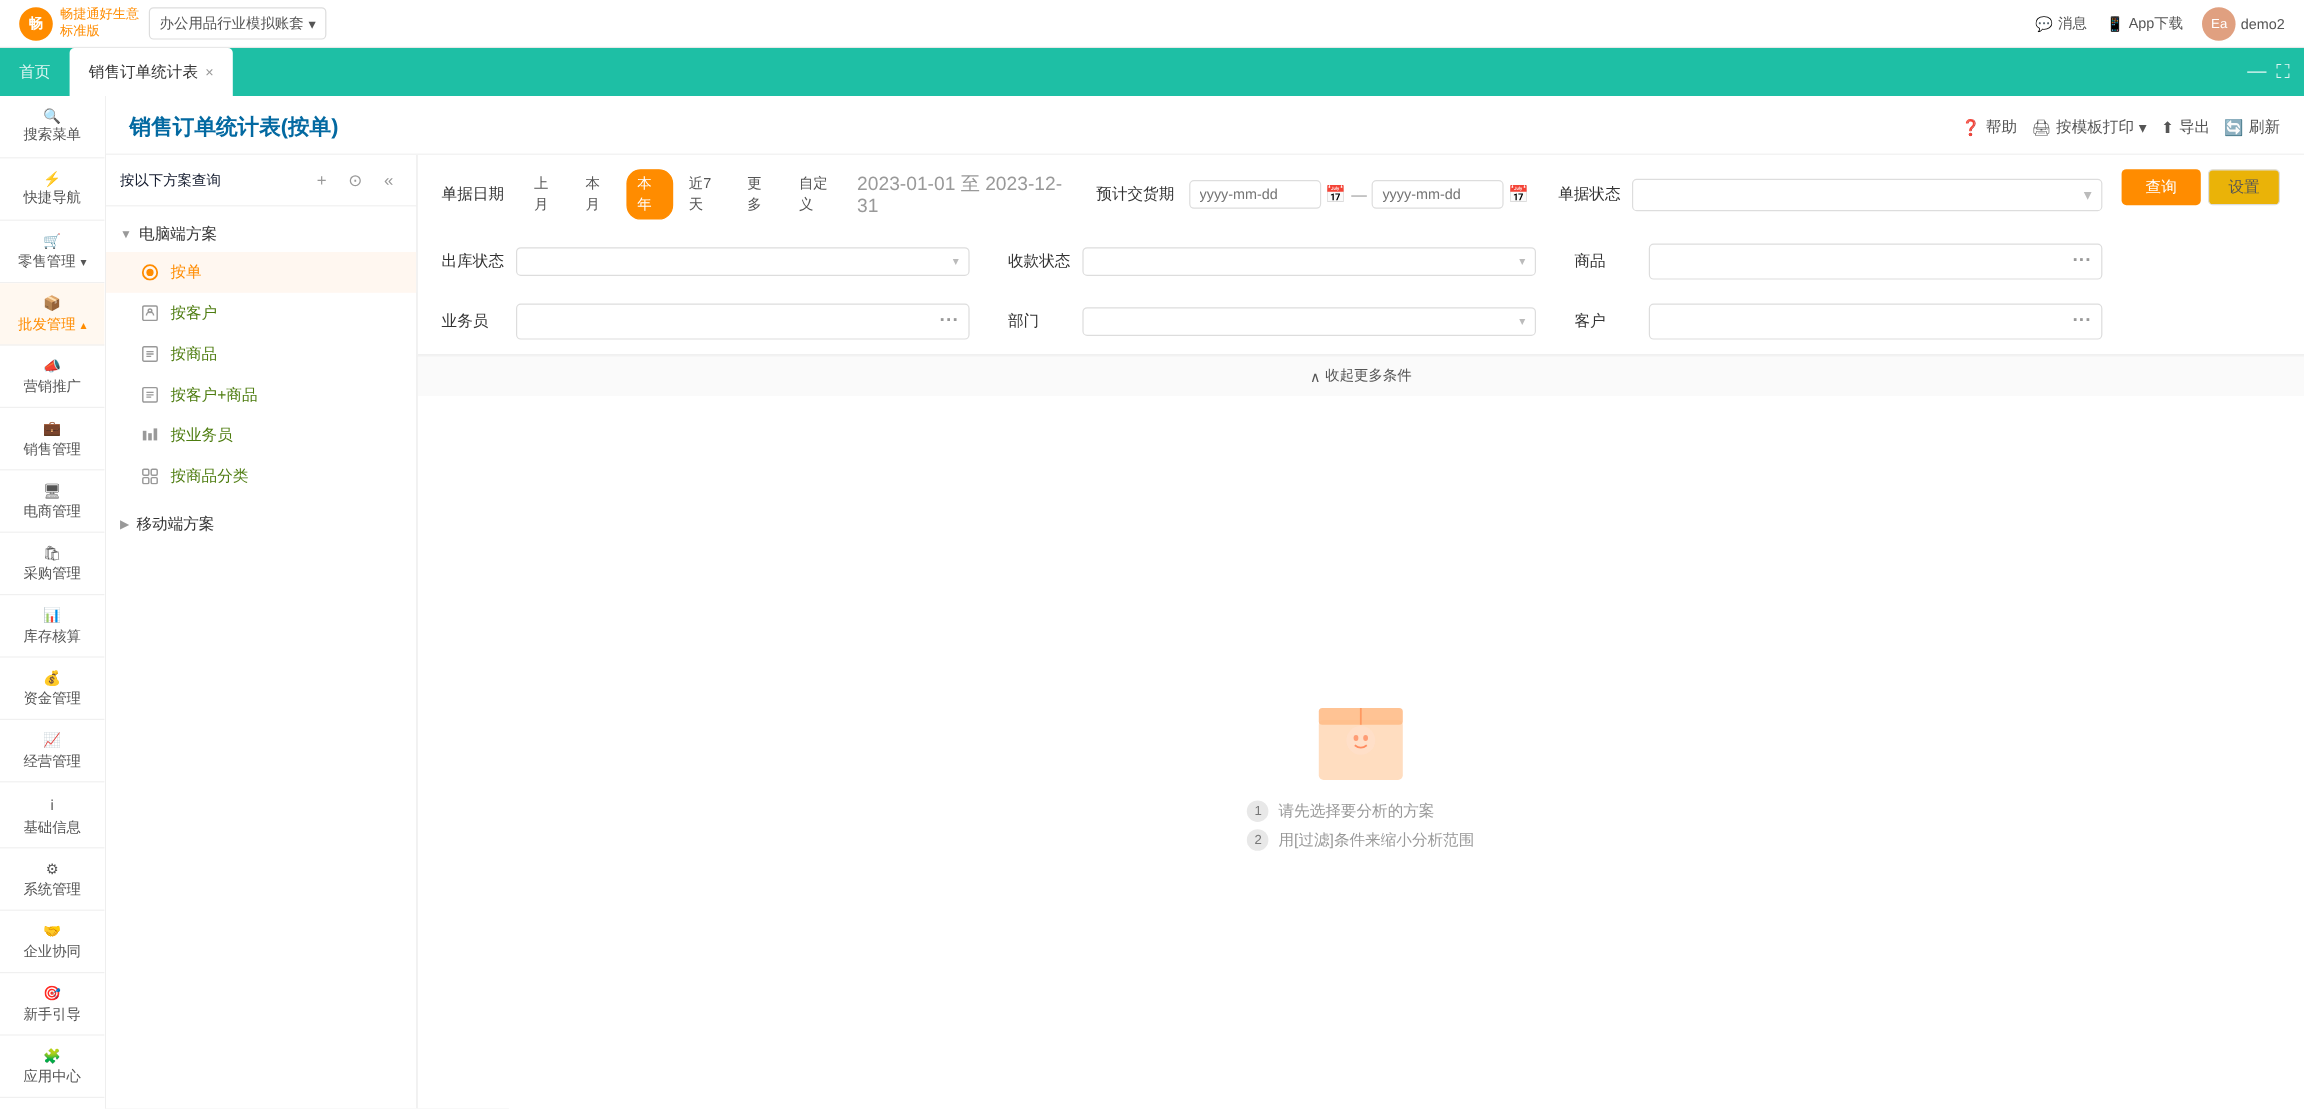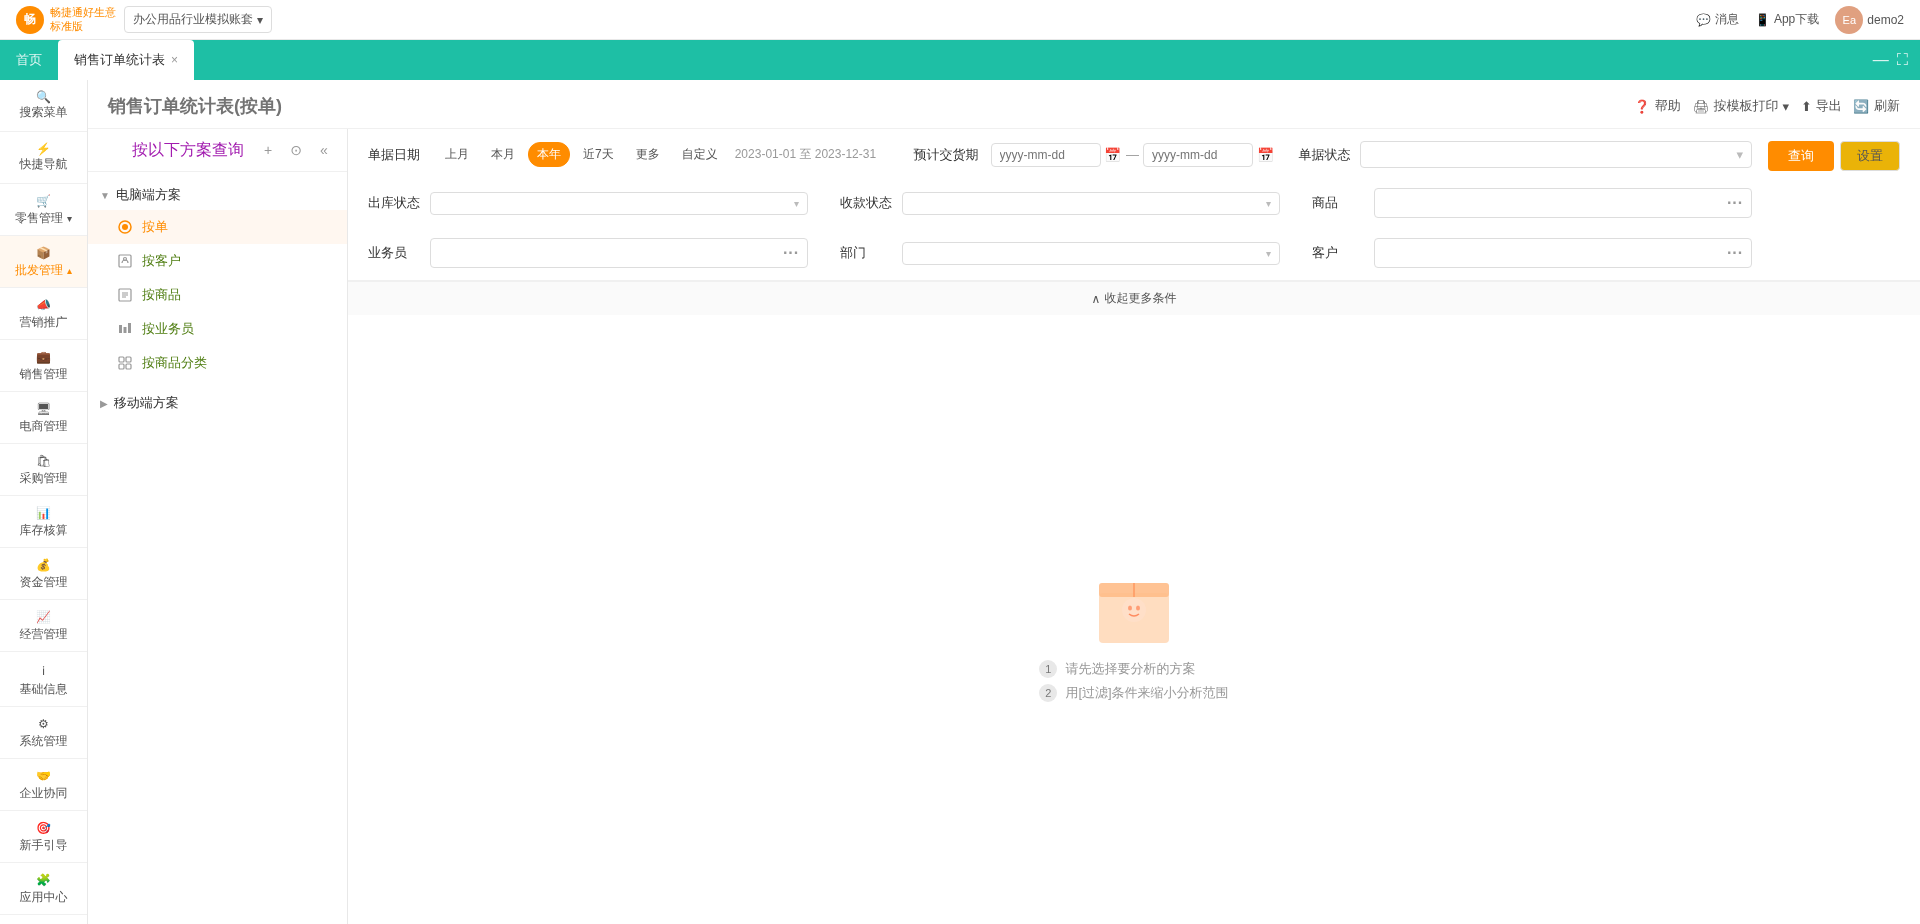--- a/index.html
+++ b/index.html
@@ -32,31 +32,31 @@
     .search-menu { font-size: 12px; color: #555; padding: 10px 8px; text-align: center; cursor: pointer; border-bottom: 1px solid #f0f0f0; }
     .quick-nav { font-size: 12px; color: #555; padding: 10px 8px; text-align: center; cursor: pointer; border-bottom: 1px solid #f0f0f0; }
     .sidebar-section { padding: 10px 4px 8px; display: flex; flex-direction: column; align-items: center; cursor: pointer; color: #555; font-size: 12px; gap: 2px; border-bottom: 1px solid #f0f0f0; }
     .sidebar-arrow-inline { margin-left: 2px; font-size: 10px; }
 
     
     .content-area { flex: 1; display: flex; flex-direction: column; overflow: hidden; }
 
     
     .page-header { padding: 14px 20px 10px; display: flex; align-items: center; justify-content: space-between; background: #fff; border-bottom: 1px solid #f0f0f0; flex-shrink: 0; }
-    .page-title { font-size: 18px; font-weight: 600; color: #737373; }
+    .page-title { font-size: 18px; font-weight: 600; color: #0369a1; }
     .page-actions { display: flex; align-items: center; gap: 12px; }
     .page-action-item { display: flex; align-items: center; gap: 4px; cursor: pointer; color: #555; font-size: 13px; }
 
     
     .body-area { display: flex; flex: 1; overflow: hidden; }
 
     
     .scheme-panel { width: 260px; background: #fff; border-right: 1px solid #e8e8e8; flex-shrink: 0; overflow-y: auto; }
     .scheme-header { display: flex; align-items: center; padding: 10px 12px; gap: 6px; border-bottom: 1px solid #f0f0f0; }
-    .scheme-title { font-size: 16px; color: #a21caf; flex: 1; margin-left: 32px; }
+    .scheme-title { font-size: 12px; color: #0f172a; flex: 1; }
     .scheme-icon-btn { width: 22px; height: 22px; border-radius: 50%; display: flex; align-items: center; justify-content: center; cursor: pointer; color: #999; font-size: 14px; }
     .scheme-section { padding: 8px 0; }
     .scheme-section-header { display: flex; align-items: center; padding: 6px 12px; gap: 6px; cursor: pointer; }
     .scheme-section-arrow { font-size: 10px; color: #999; }
     .scheme-section-title { font-size: 13px; color: #333; }
     .scheme-item { display: flex; align-items: center; padding: 8px 16px 8px 28px; cursor: pointer; gap: 8px; color: #4d7c0f; font-size: 13px; }
     .scheme-item.active { background: #fff7f0; color: #ff8c00; }
     .scheme-item-icon { width: 18px; height: 18px; display: flex; align-items: center; justify-content: center; }
     .scheme-item-icon svg { width: 14px; height: 14px; }
 
@@ -297,20 +297,29 @@
           <div class="scheme-item">
             <span class="scheme-item-icon">
               <svg viewBox="0 0 14 14" fill="none" xmlns="http://www.w3.org/2000/svg">
                 <rect x="1" y="1" width="12" height="12" rx="1" stroke="#999" stroke-width="1.2"></rect>
                 <path d="M4 7h6M4 5h6M4 9h4" stroke="#999" stroke-width="1.1"></path>
               </svg>
             </span>
             <span>按商品</span>
           </div>
 
+          <div class="scheme-item">
+            <span class="scheme-item-icon">
+              <svg viewBox="0 0 14 14" fill="none" xmlns="http://www.w3.org/2000/svg">
+                <rect x="1" y="1" width="12" height="12" rx="1" stroke="#999" stroke-width="1.2"></rect>
+                <path d="M4 5h6M4 7h6M4 9h4" stroke="#999" stroke-width="1.1"></path>
+              </svg>
+            </span>
+            <span>按客户+商品</span>
+          </div>
 
           <div class="scheme-item">
             <span class="scheme-item-icon">
               <svg viewBox="0 0 14 14" fill="none" xmlns="http://www.w3.org/2000/svg">
                 <rect x="1" y="3" width="3" height="8" fill="#999"></rect>
                 <rect x="5.5" y="5" width="3" height="6" fill="#999"></rect>
                 <rect x="10" y="1" width="3" height="10" fill="#999"></rect>
               </svg>
             </span>
             <span>按业务员</span>
@@ -345,21 +354,21 @@
                 <span class="filter-label">单据日期</span>
                 <div class="filter-date-group">
                   <div class="date-shortcuts">
                     <span class="date-btn">上月</span>
                     <span class="date-btn">本月</span>
                     <span class="date-btn active">本年</span>
                     <span class="date-btn">近7天</span>
                     <span class="date-btn">更多</span>
                     <span class="date-btn">自定义</span>
                   </div>
-                  <span style="font-size:12px;color:#999;margin-left:4px;">2023-01-01 至 2023-12-31</span>
+                  <span style="font-size:16px;color:#999;margin-left:4px;">2023-01-01 至 2023-12-31</span>
                 </div>
                 <span class="filter-label" style="margin-left:12px;">预计交货期</span>
                 <div class="date-input-group">
                   <input class="date-input" readonly="" placeholder="yyyy-mm-dd" style="">
                   <span class="date-icon">📅</span>
                   <span class="date-separator">—</span>
                   <input class="date-input" readonly="" placeholder="yyyy-mm-dd" style="">
                   <span class="date-icon">📅</span>
                 </div>
                 <div class="filter-item" style="margin-left:12px;">

